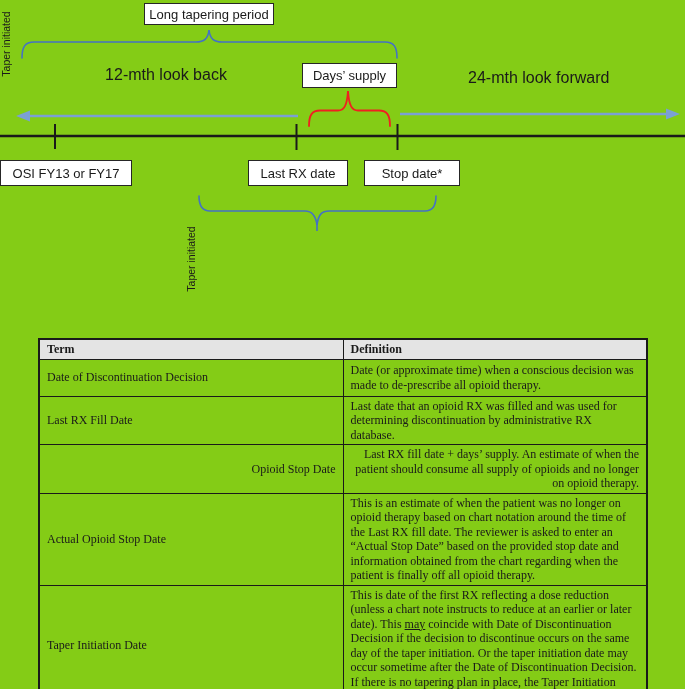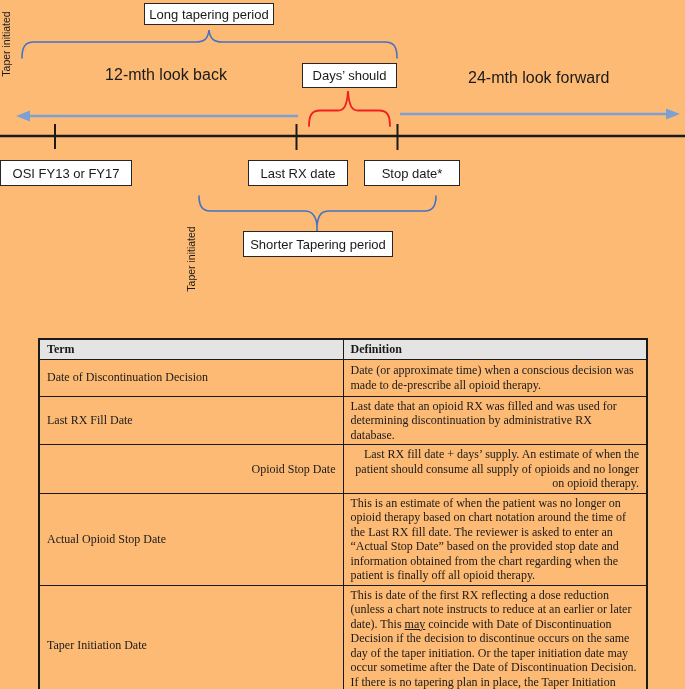--- a/index.html
+++ b/index.html
@@ -1,16 +1,16 @@
 <!DOCTYPE html>
 <html><head>
 <meta charset="utf-8">
 <style>
   html,body{margin:0;padding:0;background:#fff;}
-  .page{position:relative;width:685px;height:689px;background:#fdba74;overflow:hidden;
+  .page{position:relative;width:685px;height:689px;background:#84cc16;overflow:hidden;
         font-family:"Liberation Sans",sans-serif;color:#1a1a1a;}
   
   .diagram{position:absolute;left:0;top:0;width:685px;height:332px;}
   .overlay{position:absolute;left:0;top:0;}
   .dbox{position:absolute;border:1.6px solid #262626;background:#fff;
         display:flex;align-items:center;justify-content:center;
         font-size:13px;white-space:nowrap;box-sizing:border-box;}
   .dlabel{position:absolute;font-size:16px;text-align:center;white-space:nowrap;}
   .vlabel{position:absolute;width:72px;height:14px;font-size:10.5px;text-align:center;
           transform:rotate(-90deg);white-space:nowrap;}
@@ -53,33 +53,32 @@
       <path d="M 199,196 C 199,206 202,211 210,211 L 305,211 C 311,211 315.5,214 317,225 C 318.5,214 322,211 329,211 L 425,211 C 433,211 436,206 436,196" fill="none" stroke="#4472C4" stroke-width="1.6" stroke-linecap="round"></path>
       <line x1="317" y1="224" x2="317" y2="231" stroke="#4472C4" stroke-width="1.6"></line>
     </svg>
 
     <div class="vlabel" style="left:-29px;top:37px;">Taper initiated</div>
 
     <div class="dbox" style="left:144px;top:3px;width:130px;height:22px;">Long tapering period</div>
 
     <div class="dlabel" style="left:91px;top:66px;width:150px;">12-mth look back</div>
 
-    <div class="dbox" style="left:302px;top:63px;width:95px;height:25px;">Days’ should</div>
+    <div class="dbox" style="left:302px;top:63px;width:95px;height:25px;">Days’ supply</div>
 
     <div class="dlabel" style="left:468px;top:69px;width:140px;">24-mth look forward</div>
 
     <div class="dbox" style="left:0;top:160px;width:132px;height:26px;">OSI FY13 or FY17</div>
 
     <div class="dbox" style="left:364px;top:160px;width:96px;height:26px;">Stop date*</div>
 
     <div class="dbox" style="left:248px;top:160px;width:100px;height:26px;">Last RX date</div>
 
     <div class="vlabel" style="left:156px;top:252px;">Taper initiated</div>
 
-    <div class="dbox" style="left:243px;top:231px;width:150px;height:26px;">Shorter Tapering period</div>
   </div>
 
   <table class="defs">
     <tbody>
         <tr>
       <th class="term">Term</th>
       <th>Definition</th>
     </tr>
     <tr class="r1">
       <td class="term">Date of Discontinuation Decision</td>

